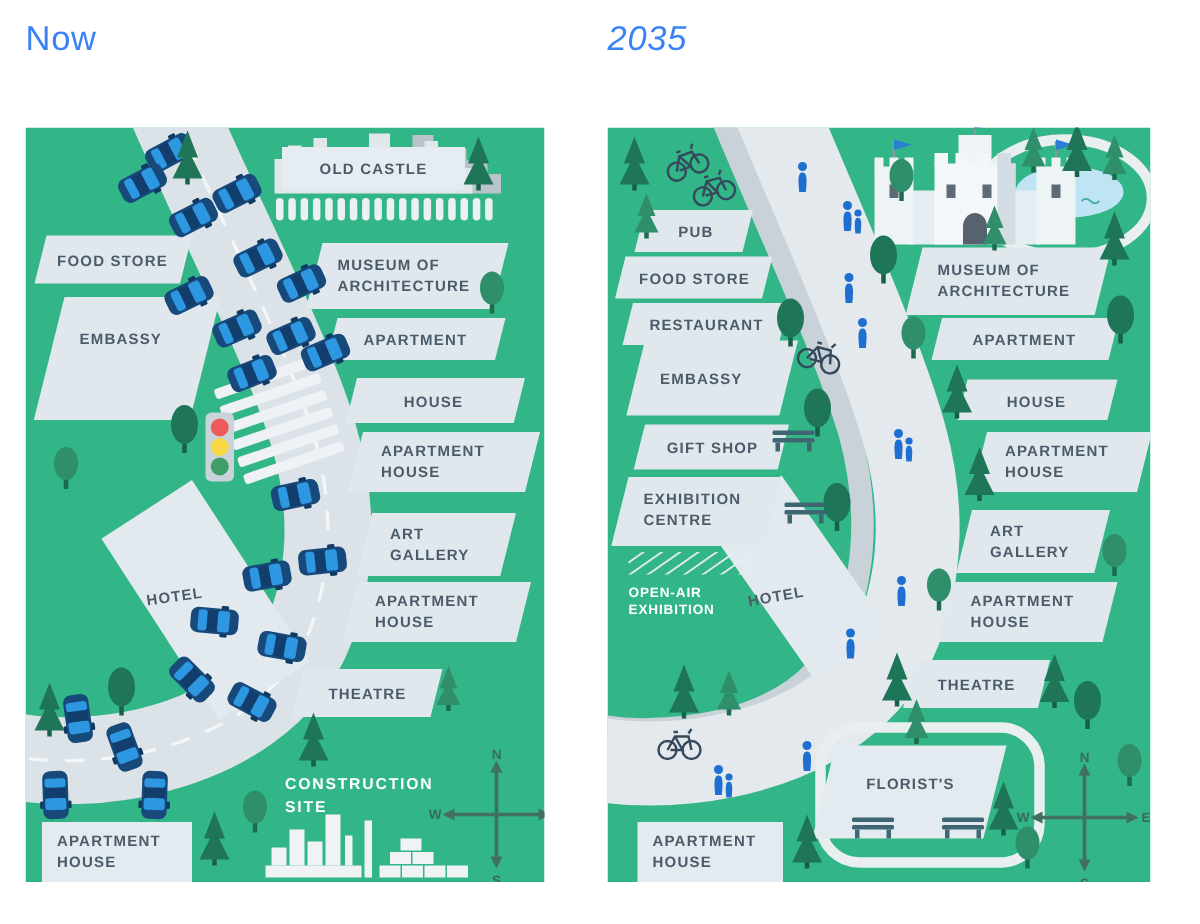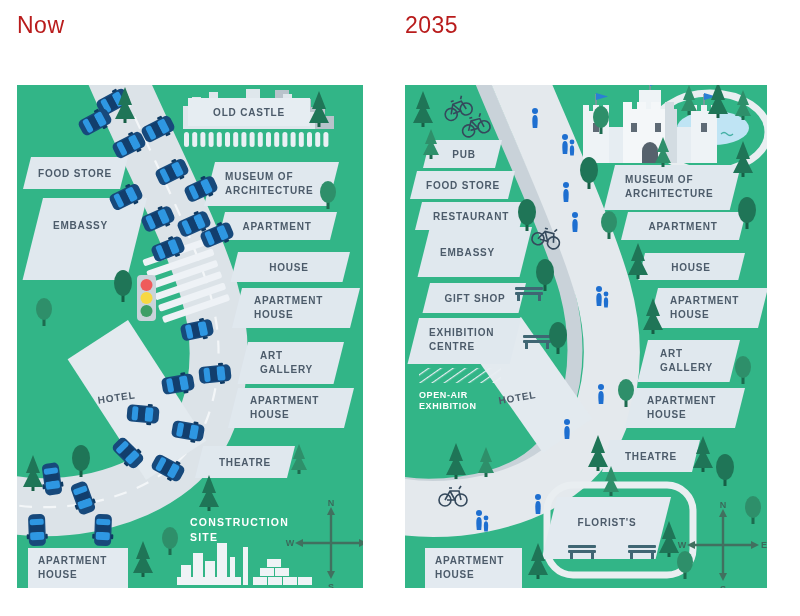--- a/index.html
+++ b/index.html
@@ -1,20 +1,20 @@
 <!DOCTYPE html>
 <html><head>
 <meta charset="utf-8">
 <style>
   html,body{margin:0;padding:0;background:#ffffff;}
   .canvas{position:relative;width:800px;height:616px;background:#ffffff;overflow:hidden;
           font-family:"Liberation Sans",sans-serif;}
-  .map-title{position:absolute;top:12px;font-size:23px;color:#b91c1c;letter-spacing:.5px;}
+  .map-title{position:absolute;top:12px;font-size:23px;color:#3b82f6;letter-spacing:.5px;}
   #title-now{left:17px;}
-  #title-future{left:405px;}
+  #title-future{left:405px;font-style:italic;}
   .map-svg{position:absolute;top:85px;}
   #map-now{left:17px;}
   #map-future{left:405px;}
   text{font-family:"Liberation Sans",sans-serif;}
   .lbl{font-size:10px;font-weight:700;letter-spacing:.8px;fill:#4c5b6a;}
   .wlbl{font-size:10.5px;font-weight:700;letter-spacing:1.2px;fill:#ffffff;}
   .wlbl2{font-size:9px;font-weight:700;letter-spacing:.6px;fill:#ffffff;}
   .cmp{font-size:9px;font-weight:700;fill:#3a6a5b;}
 </style>
 </head>

